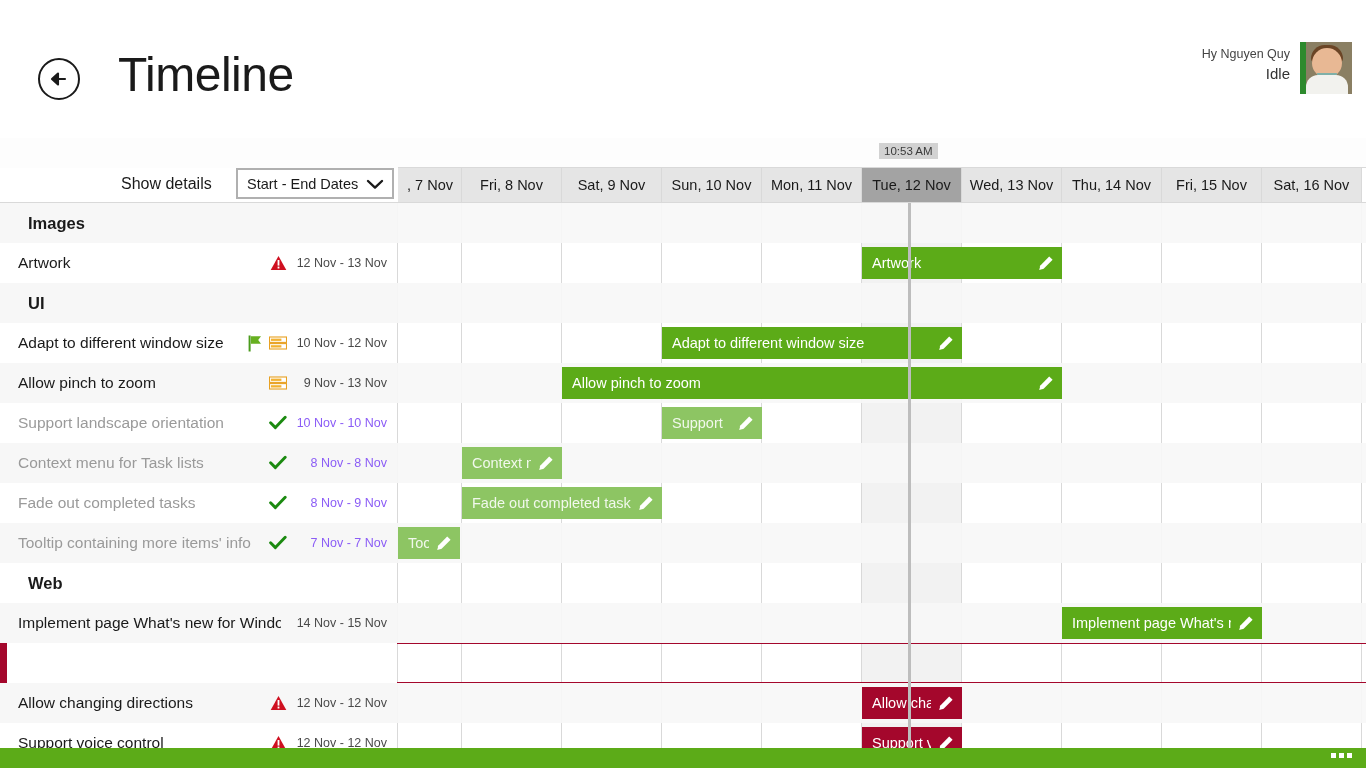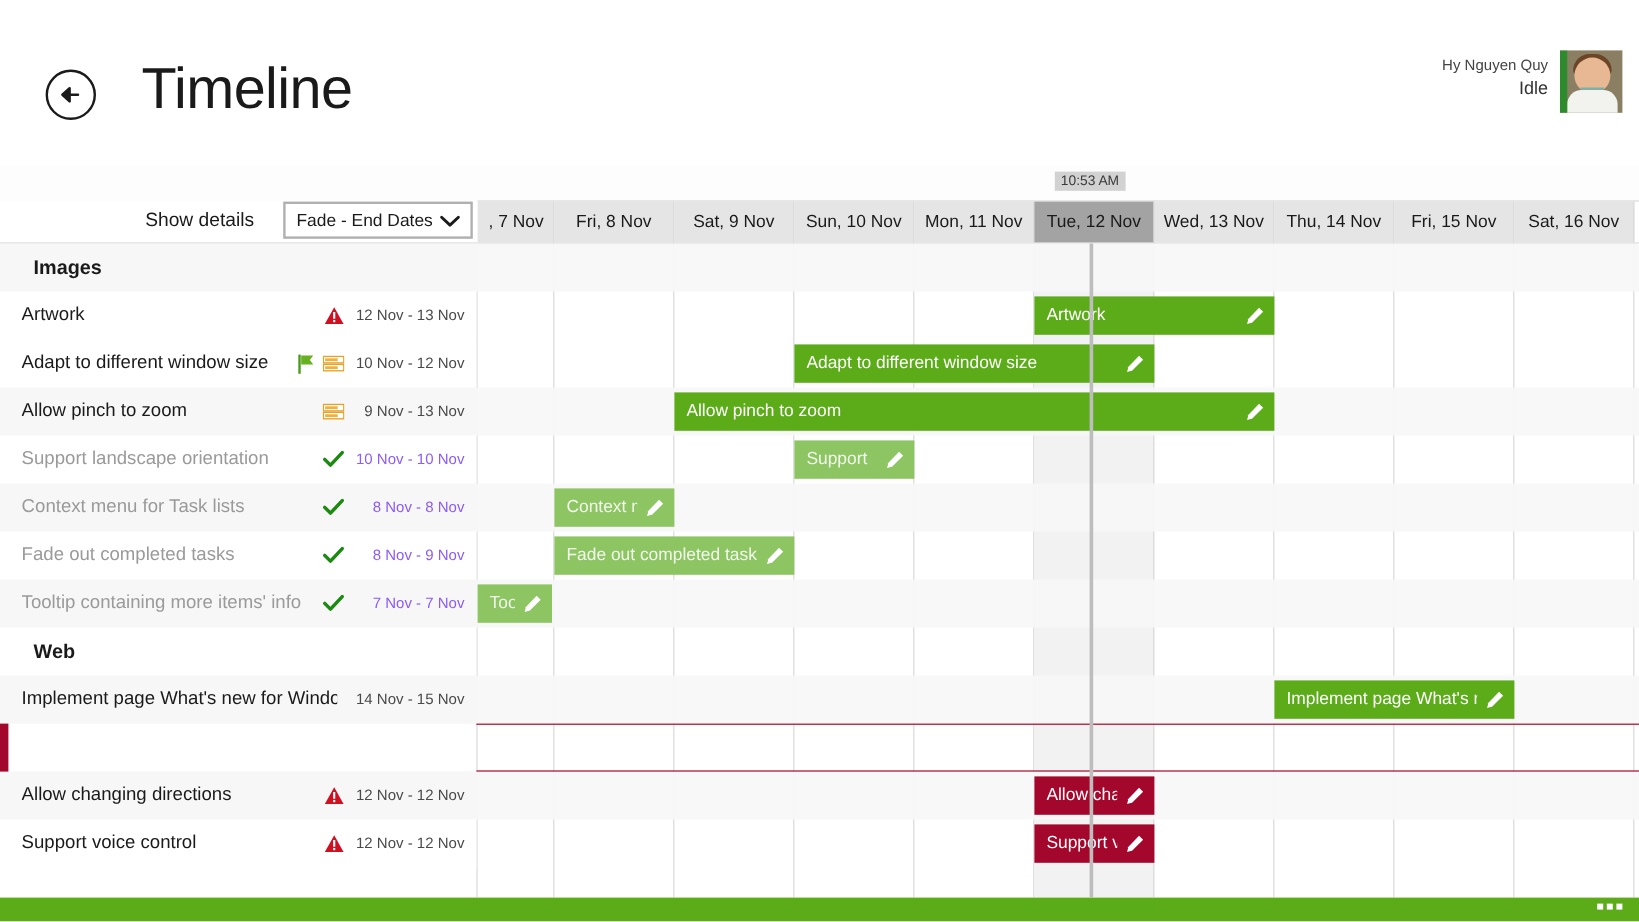--- a/index.html
+++ b/index.html
@@ -421,21 +421,21 @@
         <div class="body"></div>
       </div>
     </div>
   </div>
 
   <div class="toolbar"></div>
 
   <div class="show-details-label">Show details</div>
 
   <div class="details-select">
-    <span class="details-select-value">Fade - End Dates</span>
+    <span class="details-select-value">Start - End Dates</span>
     <svg class="chev" width="18" height="12" viewBox="0 0 18 12">
       <path d="M2 3 L9 9.6 L16 3" fill="none" stroke="#1a1a1a" stroke-width="2.4" stroke-linecap="round" stroke-linejoin="round"></path>
     </svg>
   </div>
 
   <div class="nowtime-label">10:53 AM</div>
 
   <div class="grid-head" id="grid-head">
       <div class="day-col-head first">, 7 Nov</div>
       <div class="day-col-head">Fri, 8 Nov</div>
@@ -484,20 +484,26 @@
             <div class="dates">12 Nov - 13 Nov</div>
           </div>
           <div class="bar green" style="left: 862px; width: 200px;">
             <span class="bar-label">Artwork</span>
             <svg class="bar-edit" width="17" height="17" viewBox="0 0 17 17">
               <path d="M12.2 1.4 L15.6 4.8 L6.6 13.8 L2.2 15 L3.4 10.6 Z" fill="#ffffff"></path>
               <path d="M3.1 11.0 L5.9 13.8" stroke="#ffffff" stroke-width="1.2"></path>
             </svg>
           </div>
         </div>
+        <div class="row group alt">
+          <div class="row-left">
+            <div class="task-name">UI</div>
+            <div class="status-icons"></div>
+          </div>
+        </div>
         <div class="row">
           <div class="row-left">
             <div class="task-name">Adapt to different window size</div>
             <div class="status-icons">
               <svg class="ico" width="14" height="17" viewBox="0 0 14 17">
                 <rect x="0.6" y="0.5" width="2" height="16" fill="#4a9b1c"></rect>
                 <path d="M3 1.2 H13 L10.2 5 L13 8.8 H3 Z" fill="#67b020"></path>
               </svg>
               <svg class="ico" width="18" height="14" viewBox="0 0 18 14">
                 <rect x="0.5" y="1" width="17" height="5.4" fill="#ffffff" stroke="#e8a020" stroke-width="1.1"></rect>

